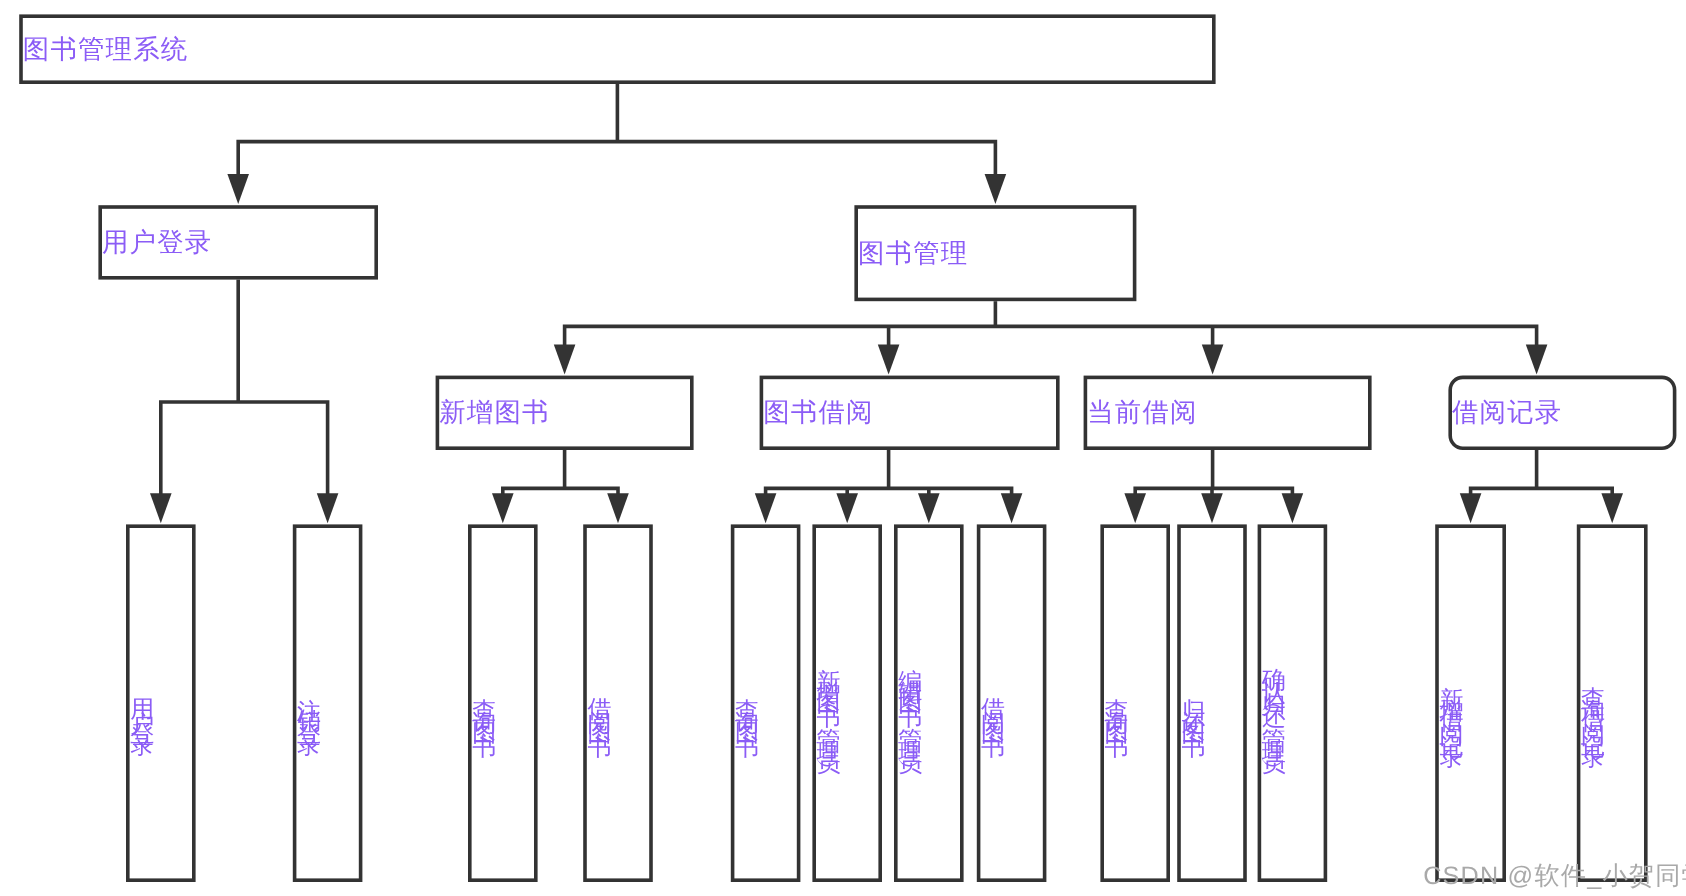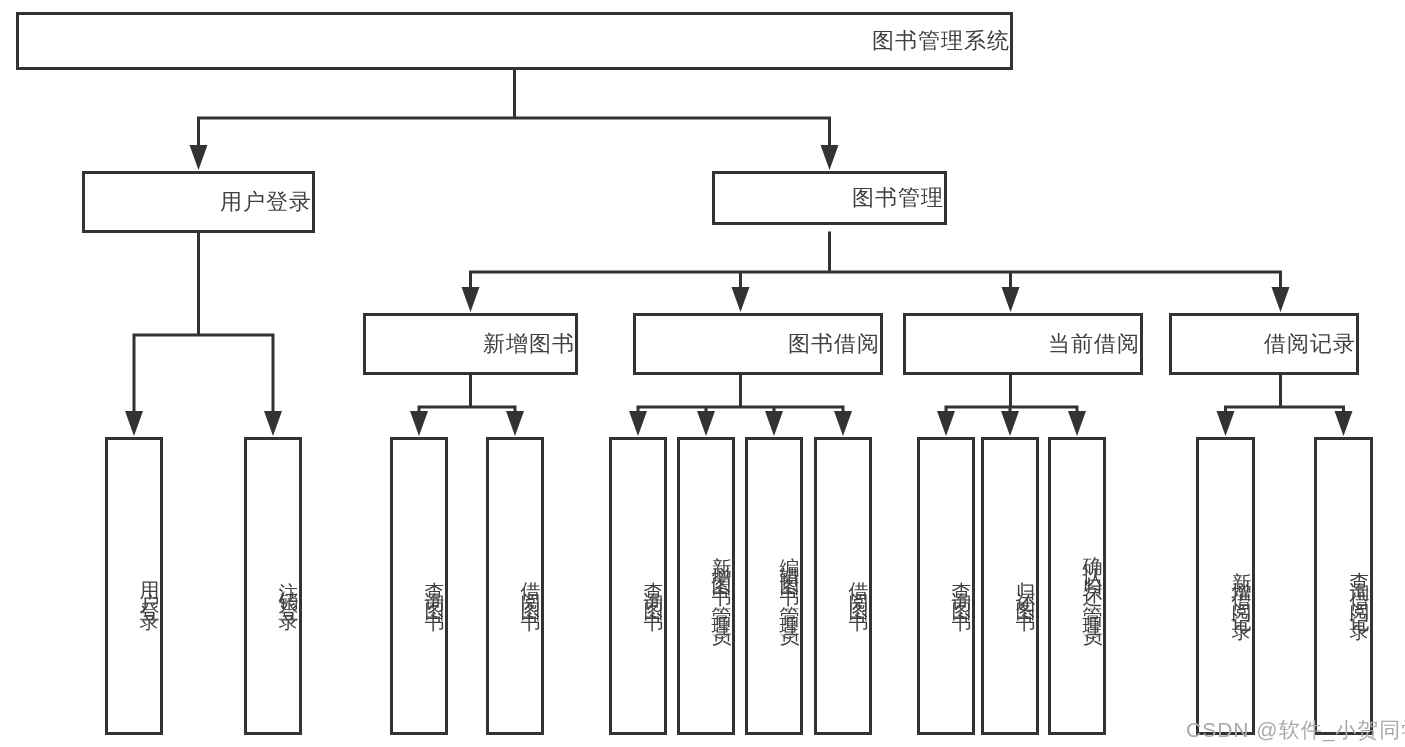--- a/index.html
+++ b/index.html
@@ -23,22 +23,22 @@
     width: 1405px;
     height: 747px;
   }
   .node {
     position: absolute;
     box-sizing: border-box;
     background: #ffffff;
     border: 3px solid var(--line, #333333);
     display: flex;
     align-items: center;
-    justify-content: flex-end;
-    color: #404040;
+    justify-content: flex-start;
+    color: #8b5cf6;
   }
   .node.h span {
     font-size: 22px;
     letter-spacing: 1px;
     white-space: nowrap;
   }
   .node.v span {
     writing-mode: vertical-rl;
     text-orientation: mixed;
     font-size: 20px;
@@ -82,33 +82,33 @@
       <polygon points="1216.5,411 1234.5,411 1225.5,436" fill="#333333"></polygon>
       <polygon points="1334.5,411 1352.5,411 1343.5,436" fill="#333333"></polygon>
     </svg>
   <div id="nodes-layer">
       <div class="node h" style="left: 16px; top: 12px; width: 997px; height: 58px;">
         <span>图书管理系统</span>
       </div>
       <div class="node h" style="left: 82px; top: 171px; width: 233px; height: 62px;">
         <span>用户登录</span>
       </div>
-      <div class="node h" style="left: 712px; top: 171px; width: 235px; height: 54px;">
+      <div class="node h" style="left: 712px; top: 171px; width: 235px; height: 80px;">
         <span>图书管理</span>
       </div>
       <div class="node h" style="left: 363px; top: 313px; width: 215px; height: 62px;">
         <span>新增图书</span>
       </div>
       <div class="node h" style="left: 633px; top: 313px; width: 250px; height: 62px;">
         <span>图书借阅</span>
       </div>
       <div class="node h" style="left: 903px; top: 313px; width: 240px; height: 62px;">
         <span>当前借阅</span>
       </div>
-      <div class="node h" style="left: 1169px; top: 313px; width: 190px; height: 62px;">
+      <div class="node h" style="left: 1207px; top: 313px; width: 190px; height: 62px; border-radius: 12px;">
         <span>借阅记录</span>
       </div>
       <div class="node v" style="left: 105px; top: 437px; width: 58px; height: 298px;">
         <span>用户登录</span>
       </div>
       <div class="node v" style="left: 244px; top: 437px; width: 58px; height: 298px;">
         <span>注销登录</span>
       </div>
       <div class="node v" style="left: 390px; top: 437px; width: 58px; height: 298px;">
         <span>查询图书</span>

